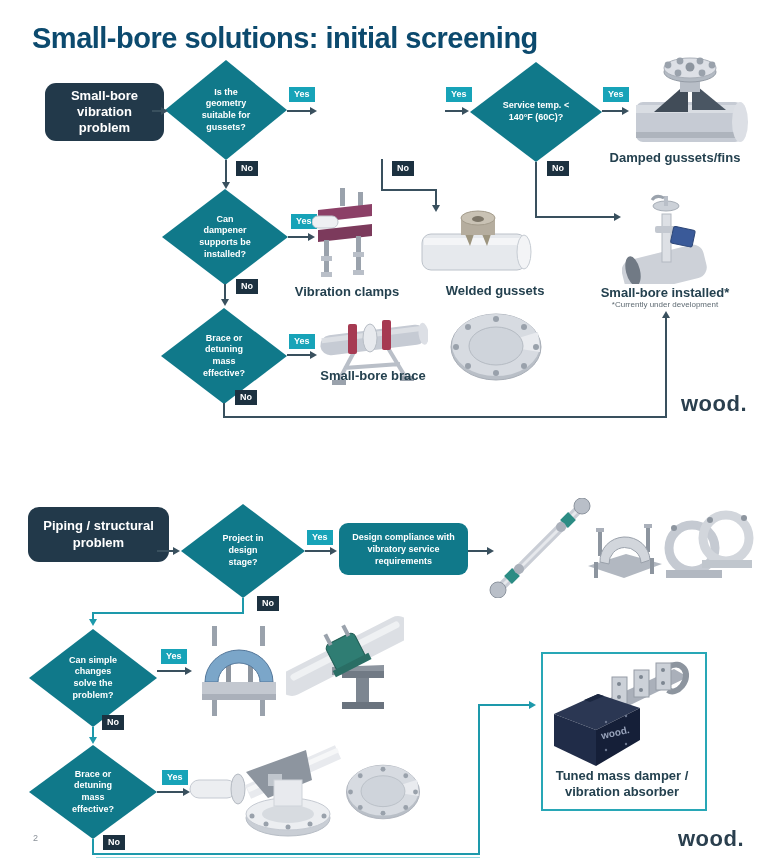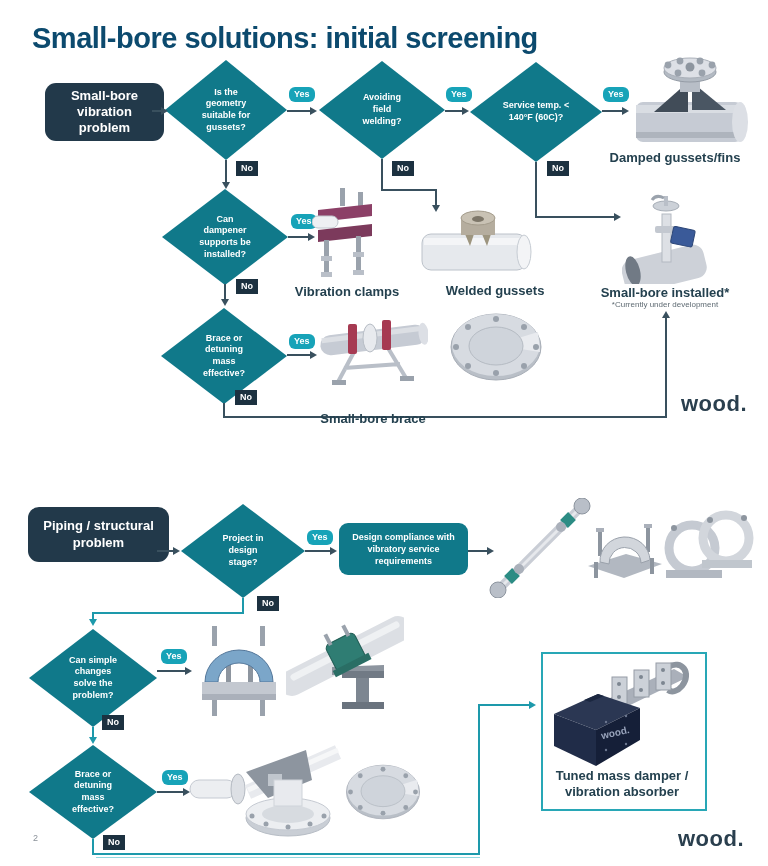--- a/index.html
+++ b/index.html
@@ -7,21 +7,21 @@
          font-family:"Liberation Sans",sans-serif;}
   .title{position:absolute;font-weight:bold;font-size:29px;color:#0c4a6e;letter-spacing:-0.5px;white-space:nowrap;}
   .startbox{position:absolute;background:#22394a;border-radius:11px;color:#fff;font-weight:bold;font-size:13px;
             display:flex;align-items:center;justify-content:center;text-align:center;line-height:1.25;}
   .diamond{position:absolute;background:#10798a;clip-path:polygon(50% 0,100% 50%,50% 100%,0 50%);
            display:flex;align-items:center;justify-content:center;text-align:center;
            color:#fff;font-size:9px;font-weight:bold;line-height:1.3;}
   .procbox{position:absolute;background:#10798a;border-radius:9px;color:#fff;font-weight:bold;font-size:9px;
            display:flex;align-items:center;justify-content:center;text-align:center;line-height:1.35;}
   .tag{position:absolute;color:#fff;font-size:9px;font-weight:bold;padding:3px 5px;line-height:1;}
-  .tag.yes{background:#17a3b8;border-radius:6px;}
+  .tag.yes{background:#17a3b8;}
   .tag.no{background:#1c3140;}
   .caption{position:absolute;text-align:center;font-weight:bold;font-size:13px;color:#24414f;line-height:1.2;}
   .note{position:absolute;text-align:center;font-size:8px;color:#5f6b73;}
   .hline,.vline{position:absolute;}
   .hline{height:2px;} .vline{width:2px;}
   .dark{background:#39505e;} .teal{background:#1d99ab;}
   .tealthin{position:absolute;height:1px;background:#93d8e0;}
   .arr{position:absolute;width:0;height:0;}
   .arr.r{border-top:4px solid transparent;border-bottom:4px solid transparent;border-left:7px solid #39505e;}
   .arr.d{border-left:4px solid transparent;border-right:4px solid transparent;border-top:7px solid #39505e;}
@@ -39,23 +39,20 @@
 <div class="stage">
 
   <div class="title" style="left:32px;top:22px;">Small-bore solutions: initial screening</div>
 
   <div class="startbox" style="left:33px;top:83px;width:119px;height:58px;margin-left:12px;">
     <span style="width:82px;">Small-bore vibration problem</span>
   </div>
 
   <div class="diamond" style="left:165px;top:60px;width:122px;height:100px;">
     <span style="width:64px;">Is the geometry suitable for gussets?</span>
-  </div>
-  <div class="diamond" style="left:319px;top:61px;width:126px;height:98px;">
-    <span style="width:52px;">Avoiding field welding?</span>
   </div>
   <div class="diamond" style="left:470px;top:62px;width:132px;height:100px;">
     <span style="width:88px;">Service temp. &lt; 140°F (60C)?</span>
   </div>
   <div class="diamond" style="left:162px;top:189px;width:126px;height:96px;">
     <span style="width:62px;">Can dampener supports be installed?</span>
   </div>
   <div class="diamond" style="left:161px;top:308px;width:126px;height:96px;">
     <span style="width:52px;">Brace or detuning mass effective?</span>
   </div>
@@ -183,21 +180,21 @@
     <rect x="42" y="4" width="4" height="10" fill="#b9bfc8"></rect>
     <path d="M42,6 q-8,-4 -12,2" stroke="#9aa2ac" stroke-width="3" fill="none"></path>
     <g transform="rotate(12 60 44)">
         <rect x="50" y="36" width="22" height="17" rx="2" fill="#3a5a99" stroke="#2c4677"></rect>
       </g>
   </svg>
 
   <div class="caption" style="left:595px;top:150px;width:160px;">Damped gussets/fins</div>
   <div class="caption" style="left:277px;top:284px;width:140px;">Vibration clamps</div>
   <div class="caption" style="left:425px;top:283px;width:140px;">Welded gussets</div>
-  <div class="caption" style="left:303px;top:411px;width:140px;">Small-bore brace</div>
+  <div class="caption" style="left:303px;top:368px;width:140px;">Small-bore brace</div>
   <div class="caption" style="left:585px;top:285px;width:160px;">Small-bore installed*</div>
   <div class="note" style="left:585px;top:300px;width:160px;">*Currently under development</div>
 
   <div class="logo" style="left:681px;top:391px;">wood.</div>
 
 
   <div class="startbox" style="left:28px;top:507px;width:141px;height:55px;">
     <span style="width:116px;">Piping / structural problem</span>
   </div>
 

